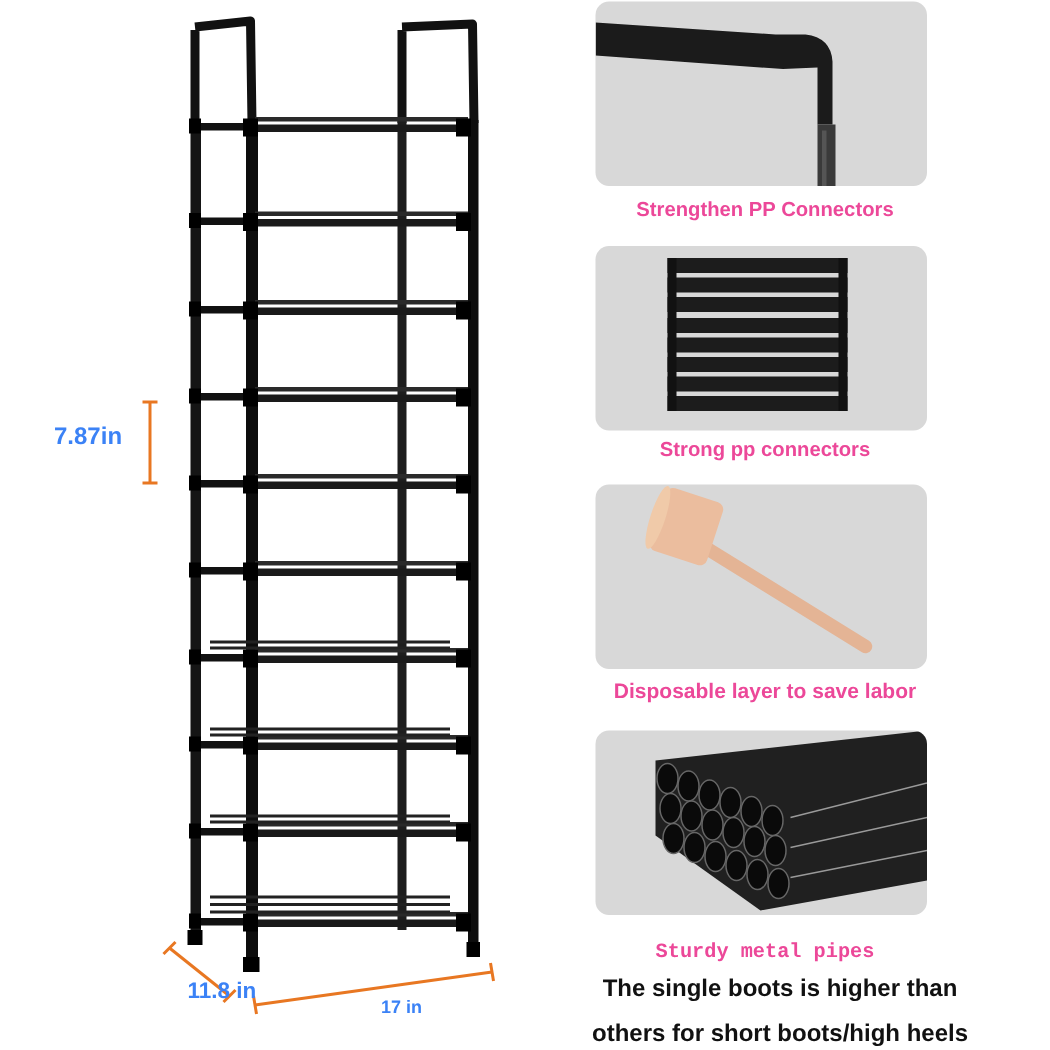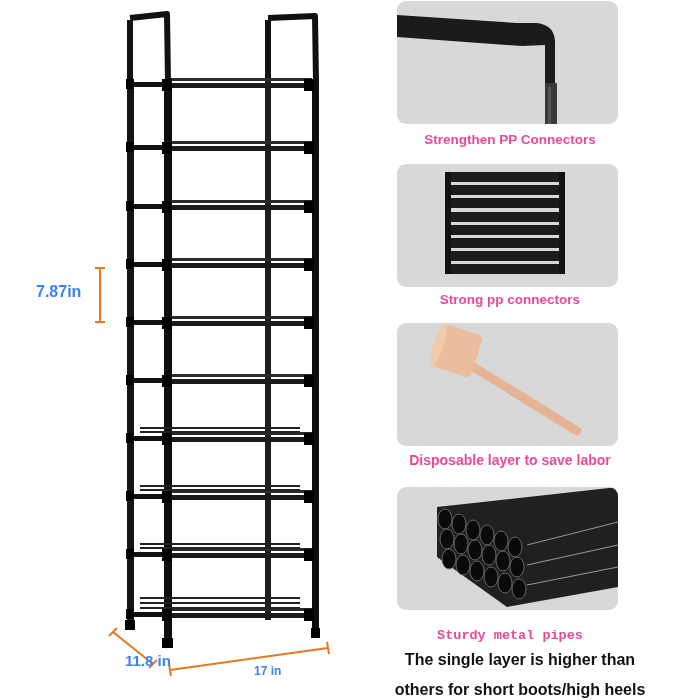--- a/index.html
+++ b/index.html
@@ -156,14 +156,14 @@
     </g>
     <g stroke="#9a9a9a" stroke-width="1">
       <line x1="130" y1="58" x2="221" y2="35"></line>
         <line x1="130" y1="78" x2="221" y2="58"></line>
         <line x1="130" y1="98" x2="221" y2="80"></line>
     </g>
   </svg>
 </div>
 <div class="caption" style="top:628px;font-family:Liberation Mono, monospace;">Sturdy metal pipes</div>
 
-<div class="footer" style="top:644px;">The single layer is higher than</div>
+<div class="footer" style="top:644px;">The single boots is higher than</div>
 <div class="footer" style="top:674px;">others for short boots/high heels</div>
 
 </body></html>

